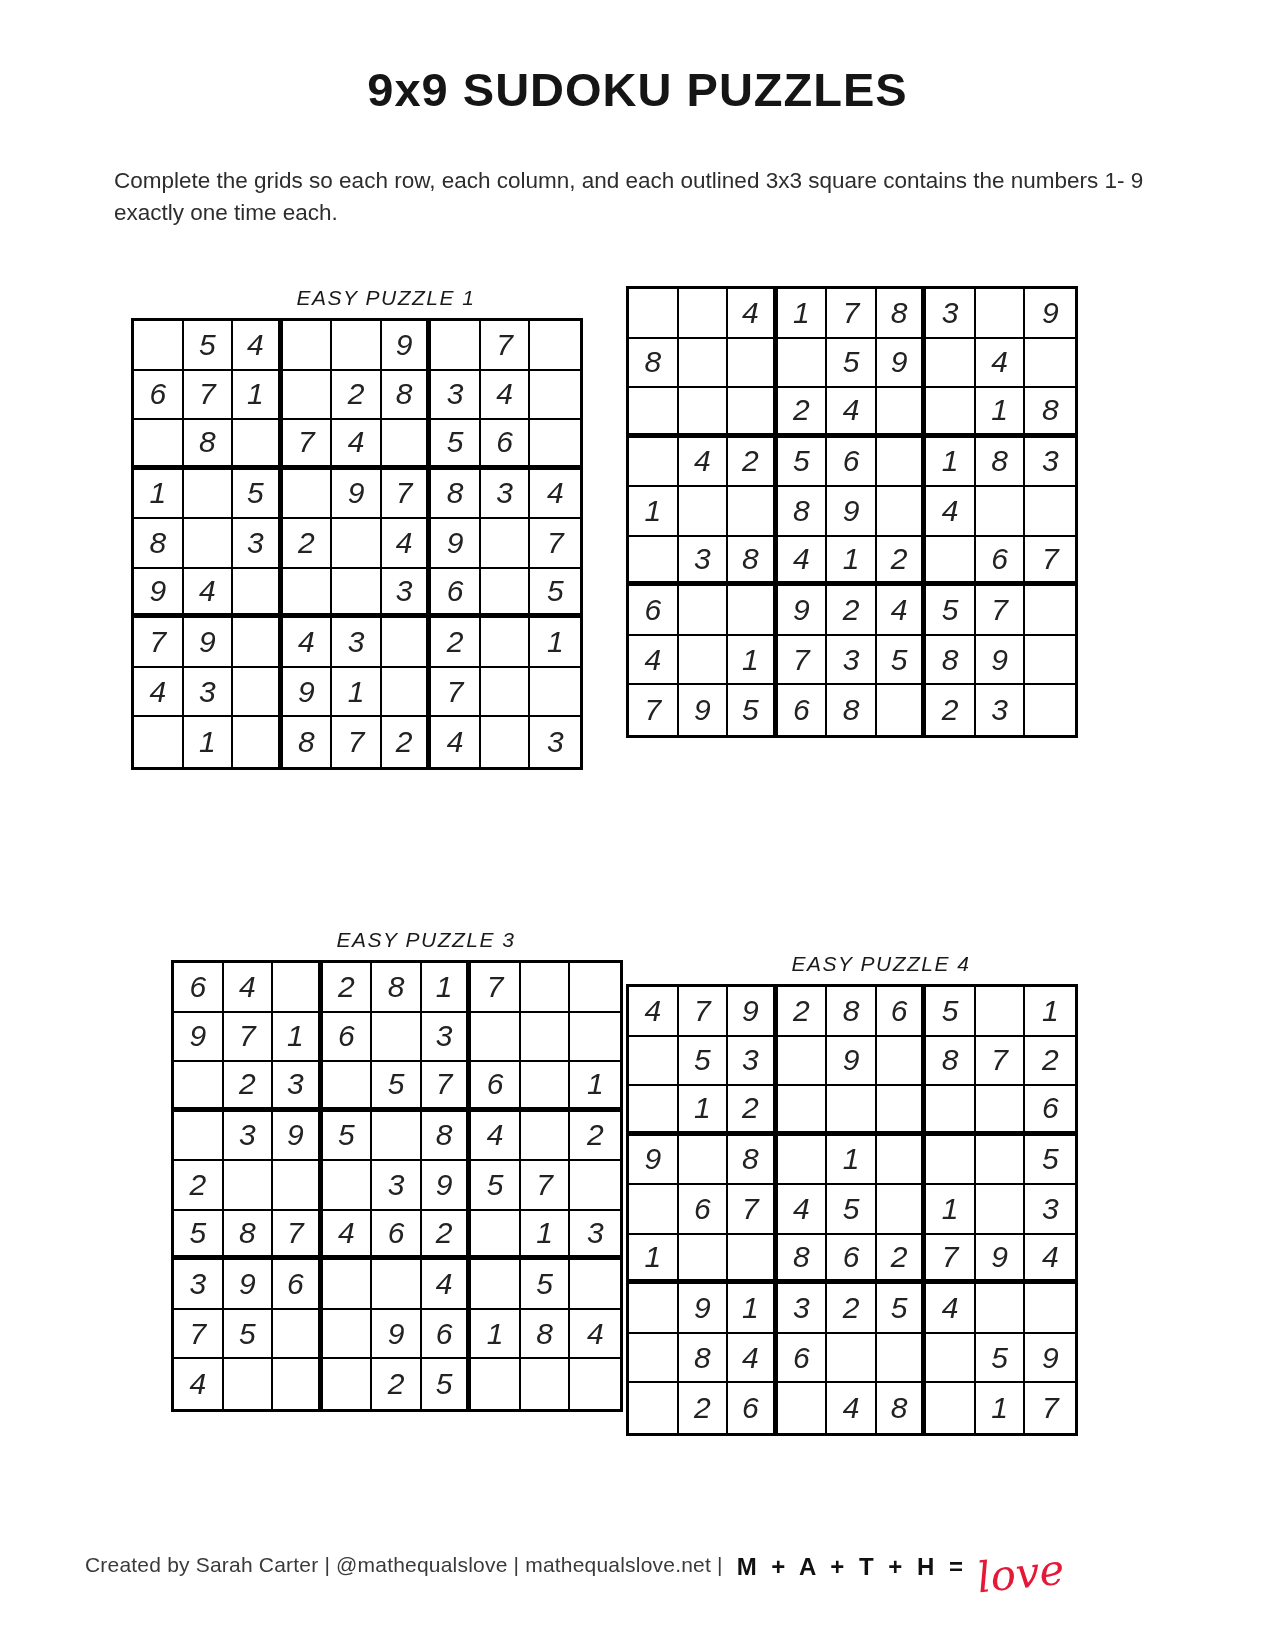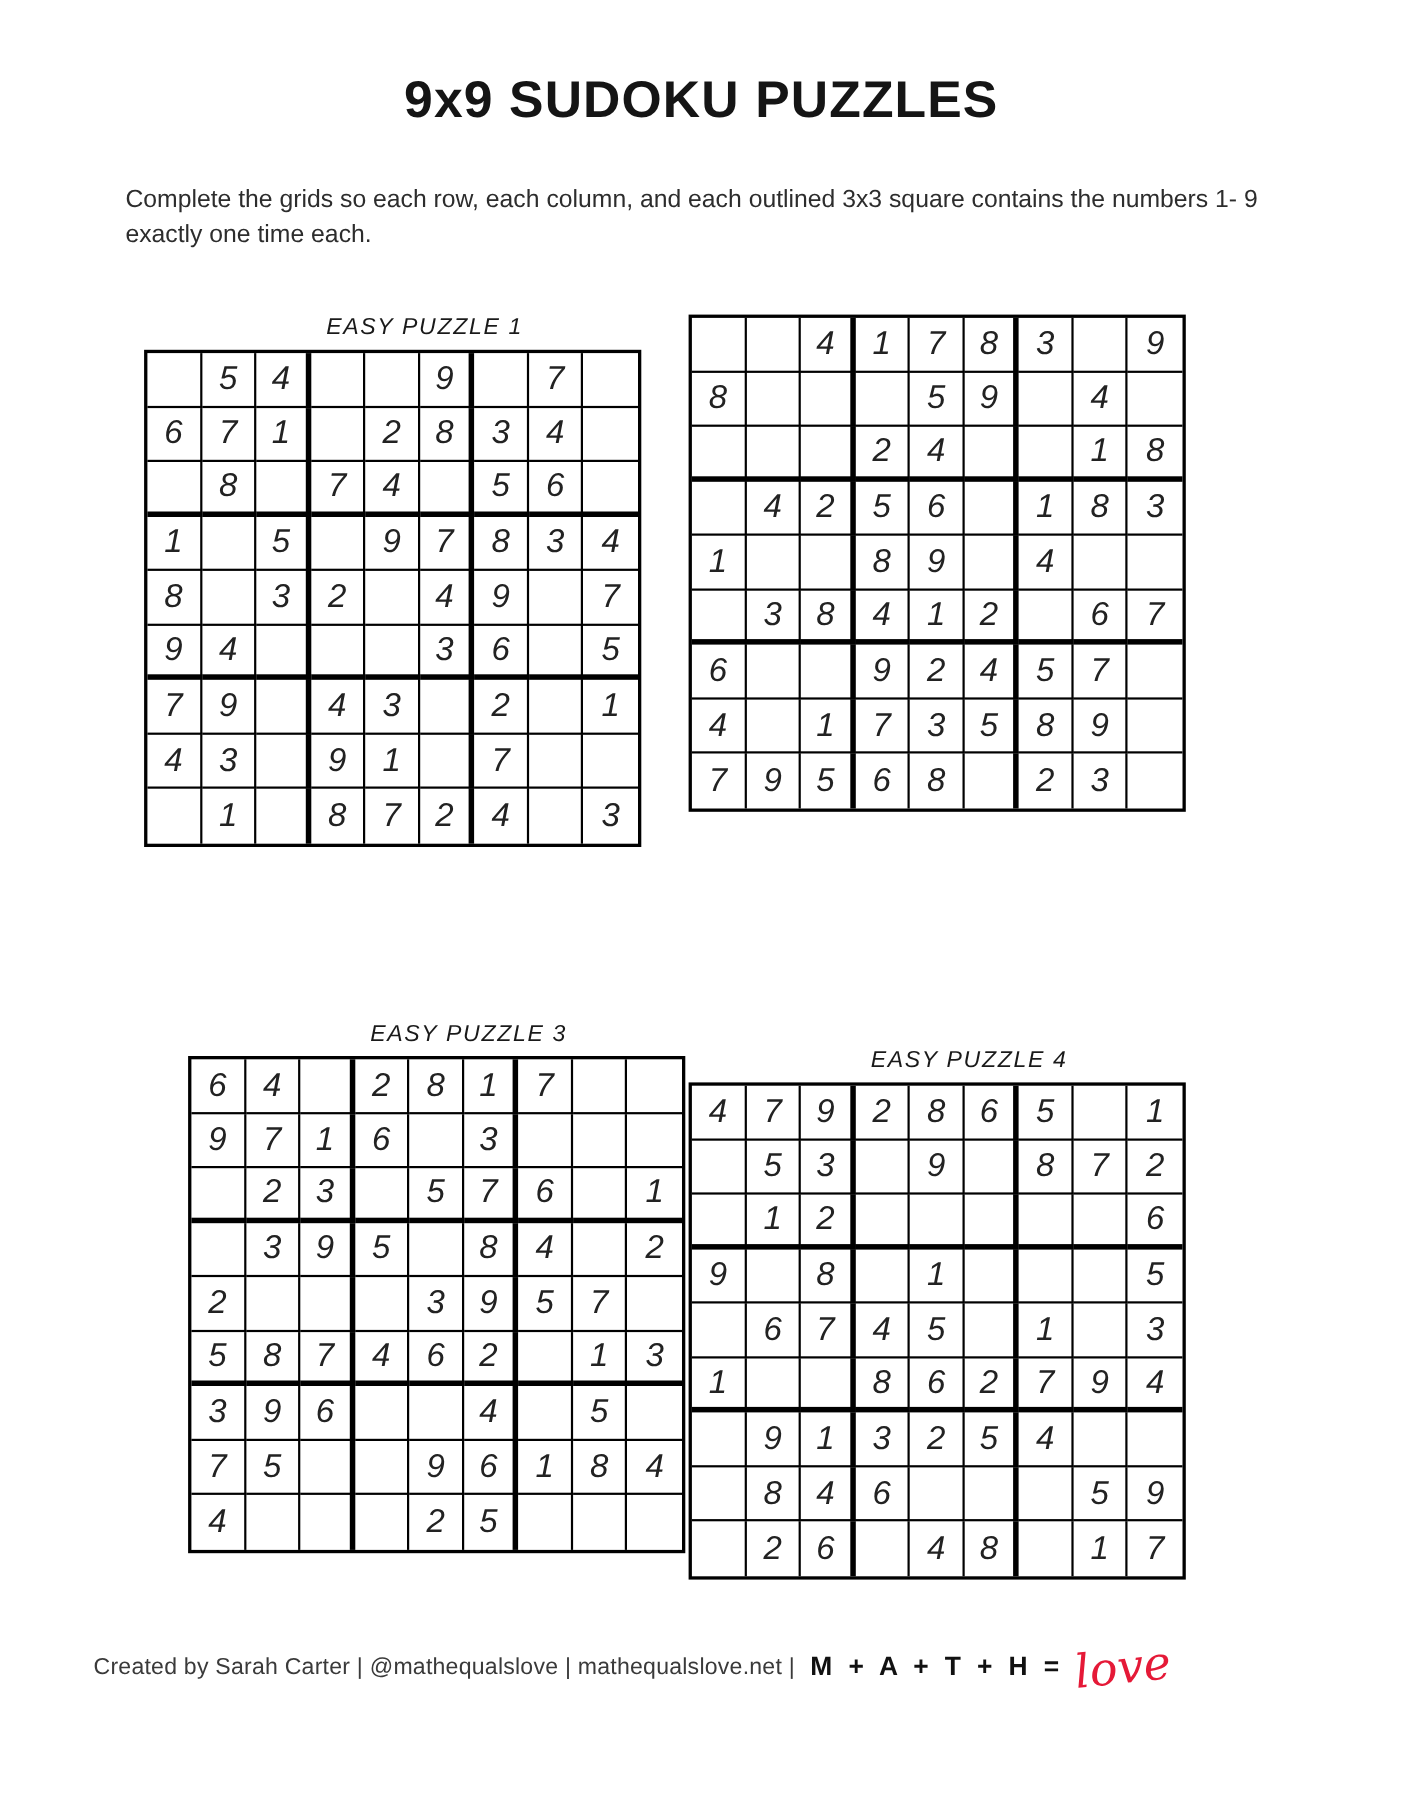--- a/index.html
+++ b/index.html
@@ -69,24 +69,24 @@
   .cell.bb { border-bottom-width: 5px; }
   .cell.nr { border-right: none; }
   .cell.nb { border-bottom: none; }
   .p1 { left: 131px; top: 286px; }
   .p2 { left: 626px; top: 286px; }
   .p3 { left: 131px; top: 928px; padding-left: 40px; }
   .p4 { left: 626px; top: 928px; margin-top: 24px; }
   .footer {
     position: absolute;
     left: 85px;
-    top: 1495px;
+    top: 1553px;
     width: 1110px;
     display: flex;
-    align-items: center;
+    align-items: flex-start;
     white-space: nowrap;
   }
   .footer-credit {
     font-size: 21px;
     color: #3a3a3a;
     letter-spacing: 0.2px;
   }
   .footer-math {
     margin-left: 14px;
     font-size: 24px;

